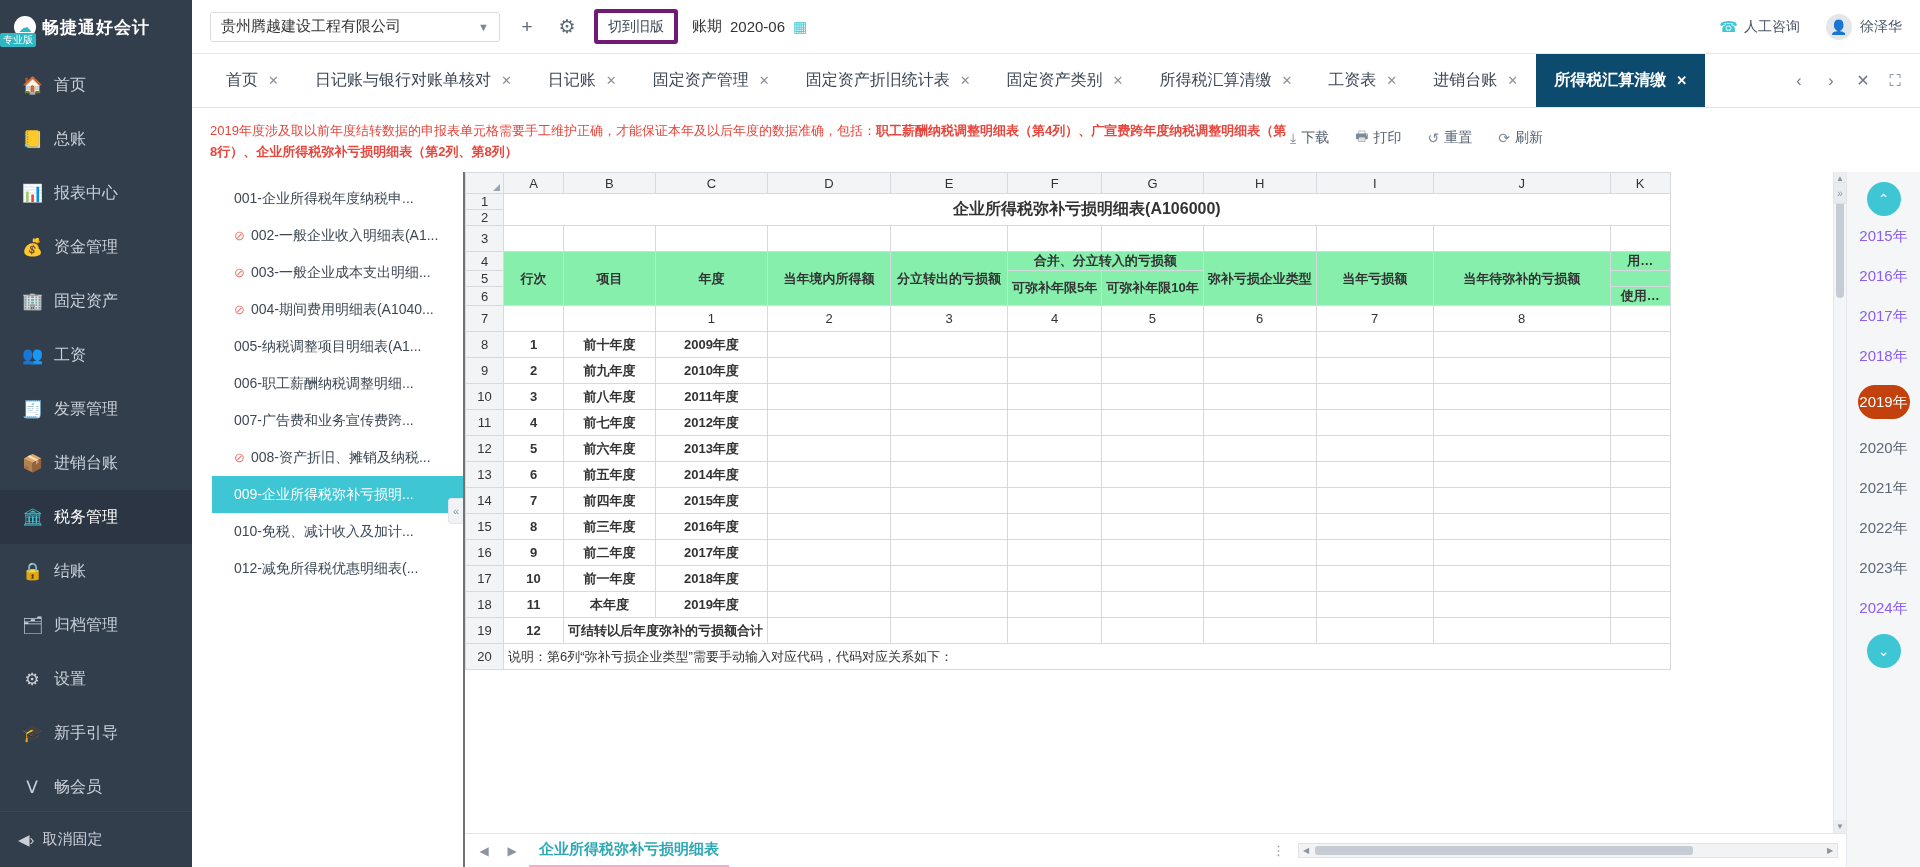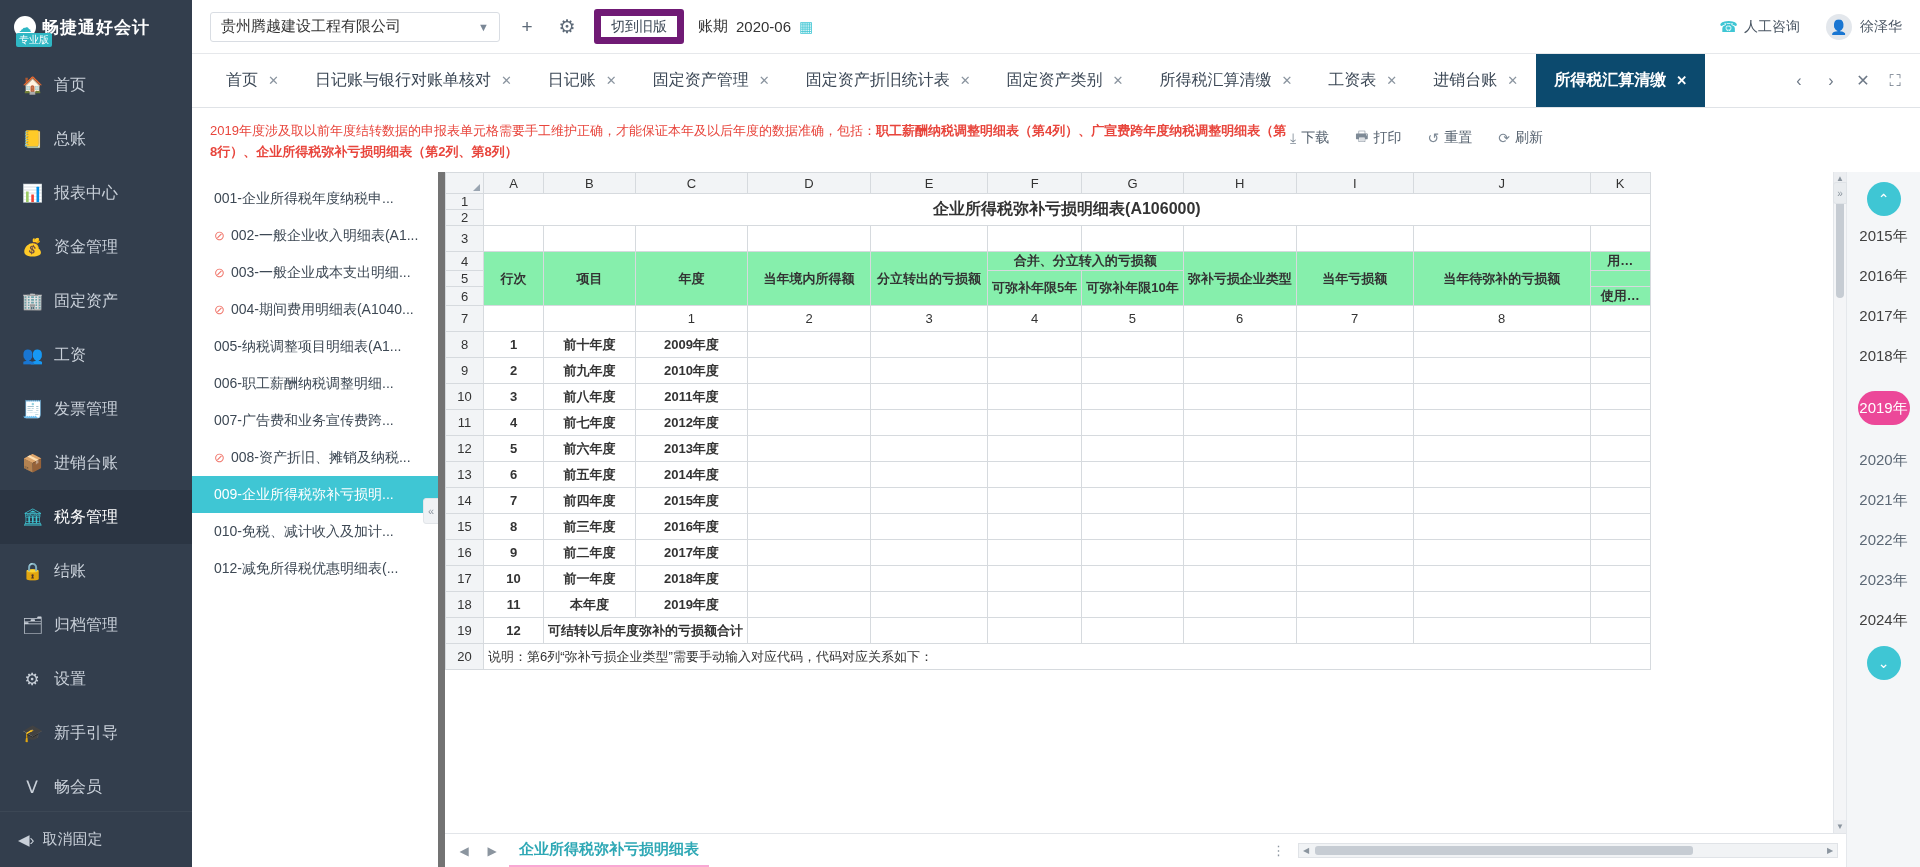--- a/index.html
+++ b/index.html
@@ -20,21 +20,21 @@
     height:54px; display:flex; align-items:center; padding-left:14px; gap:6px;
     position:relative;
   }
   .logo-mark {
     width:22px;height:22px;border-radius:50%;background:#fff;
     display:flex;align-items:center;justify-content:center;
     color:#2fb7c4;font-size:13px;
   }
   .logo-text { color:#fff; font-size:17px; font-weight:bold; letter-spacing:1px; }
   .logo-sub {
-    position:absolute; left:16px; top:33px; font-size:10px; color:#fff;
+    position:absolute; left:0; top:33px; font-size:10px; color:#fff;
     background:#2fb7c4; padding:0 3px; border-radius:2px;
   }
   .nav { flex:1; overflow:hidden; padding-top:4px; }
   .nav-item {
     height:54px; display:flex; align-items:center; gap:12px; padding-left:22px;
     color:#c9d0d9; font-size:16px; cursor:pointer;
   }
   .nav-item .ico { width:20px; text-align:center; font-size:17px; }
   .nav-item.active { background:#2b3543; color:#fff; }
   .nav-item.active .ico { color:#3fc6d4; }
@@ -53,21 +53,21 @@
     width:290px; height:30px; border:1px solid #d9dde3; border-radius:3px;
     display:flex; align-items:center; padding:0 10px; font-size:15px; color:#333;
     justify-content:space-between;
   }
   .company-select .caret { color:#7a8796; font-size:11px; }
   .circle-btn {
     width:26px;height:26px; display:flex;align-items:center;justify-content:center;
     color:#5d6a78; font-size:19px; cursor:pointer;
   }
   .btn-outline {
-    border:7px solid #701a75; border-radius:3px; height:35px; padding:0 10px;
+    border:4px solid #701a75; border-radius:3px; height:35px; padding:0 10px;
     display:flex; align-items:center; font-size:14px; color:#3b4755; cursor:pointer;
   }
   .period { display:flex; align-items:center; gap:8px; font-size:15px; color:#333; }
   .period .cal { color:#3fc6d4; font-size:15px; }
   .topbar-right { margin-left:auto; display:flex; align-items:center; gap:26px; }
   .svc { display:flex; align-items:center; gap:6px; font-size:14px; color:#4a5663; }
   .svc .hico { color:#3fc6d4; font-size:15px; }
   .user { display:flex; align-items:center; gap:8px; font-size:14px; color:#4a5663; }
   .avatar {
     width:26px;height:26px;border-radius:50%;background:#e3e7ec;
@@ -104,21 +104,21 @@
   .notice-actions { display:flex; align-items:center; gap:26px; padding-top:6px; }
   .nact { display:flex; align-items:center; gap:5px; color:#56626f; font-size:14px; cursor:pointer; }
   .nact .i { color:#7e8a96; font-size:14px; }
 
   
   .content { flex:1; display:flex; background:#fff; min-height:0; position:relative; }
 
   
   .formlist {
     width:253px; flex:0 0 253px; background:#fff; padding-top:8px;
-    border-right:7px solid #737373; position:relative; overflow:hidden;
+    border-right:2px solid #737373; position:relative; overflow:hidden;margin-left:20px;
   }
   .fl-item {
     height:37px; display:flex; align-items:center; gap:6px; padding-left:22px;
     font-size:14px; color:#3d4854; cursor:pointer; white-space:nowrap; overflow:hidden;
   }
   .fl-item .warn { color:#f0756a; font-size:13px; }
   .fl-item.sel { background:#3fc6d4; color:#fff; }
   .fl-collapse {
     position:absolute; right:-1px; top:326px; width:16px; height:26px;
     background:#f0f2f5; border:1px solid #e2e5e9; border-radius:3px 0 0 3px;
@@ -198,24 +198,24 @@
     position:relative;
   }
   .round-btn {
     width:34px;height:34px;border-radius:50%; background:#3fc6d4; color:#fff;
     display:flex;align-items:center;justify-content:center; font-size:14px; cursor:pointer;
   }
   .year {
     height:40px; display:flex;align-items:center;justify-content:center;
     font-size:15px; color:#5c6875; width:100%; cursor:pointer;
   }
-  .year.dim { color:#404040; }
+  .year.dim { color:#8b5cf6; }
   .year.cur {
-    color:#fff; background:#ec4899; border-radius:17px; width:52px; height:34px;
-    margin:15px 0;
+    color:#fff; background:#c2410c; border-radius:17px; width:52px; height:34px;
+    margin:9px 0;
   }
   .yearrail .bottom-btn { margin-top:6px; }
 
   .collapse-right {
     position:absolute; left:-14px; top:10px; width:14px; height:22px;
     background:#e9ecef; border:1px solid #dfe3e7; border-radius:3px 0 0 3px;
     font-size:10px; color:#8b959f; display:flex;align-items:center;justify-content:center;
   }
 </style>
 </head>

